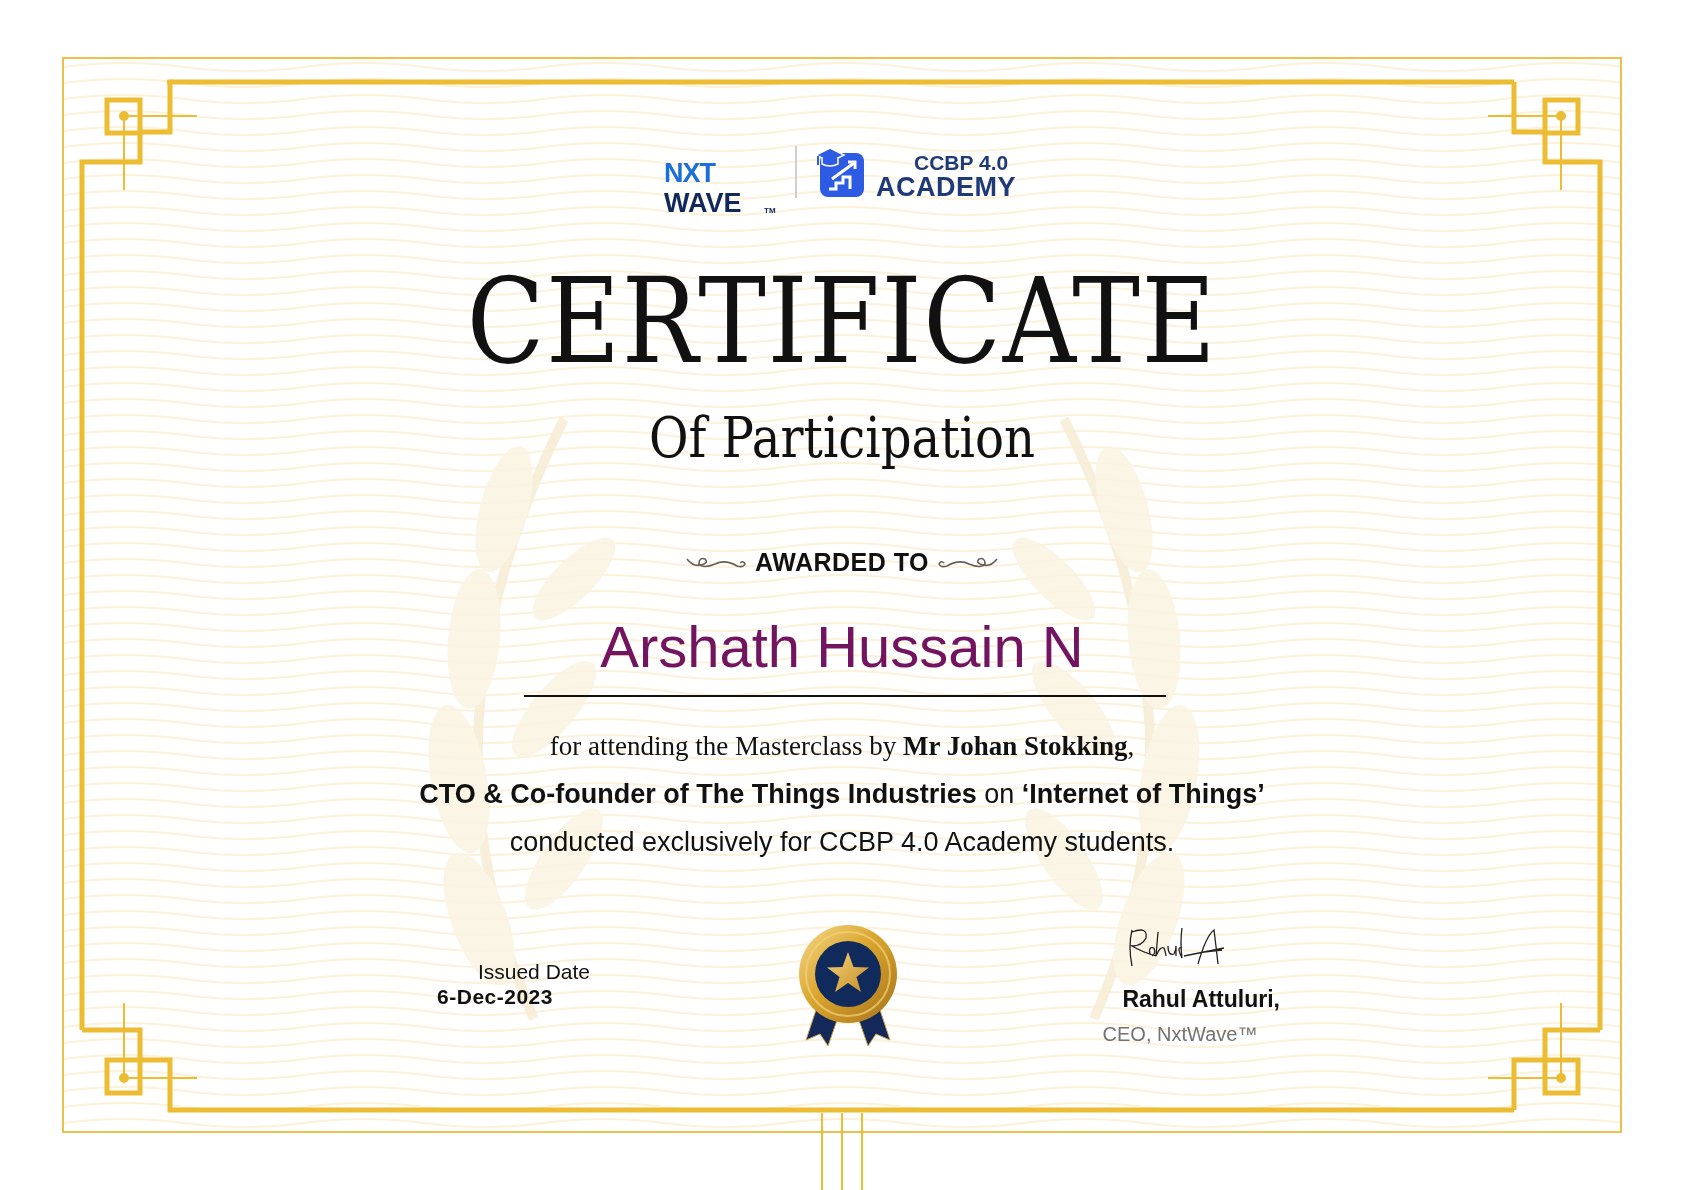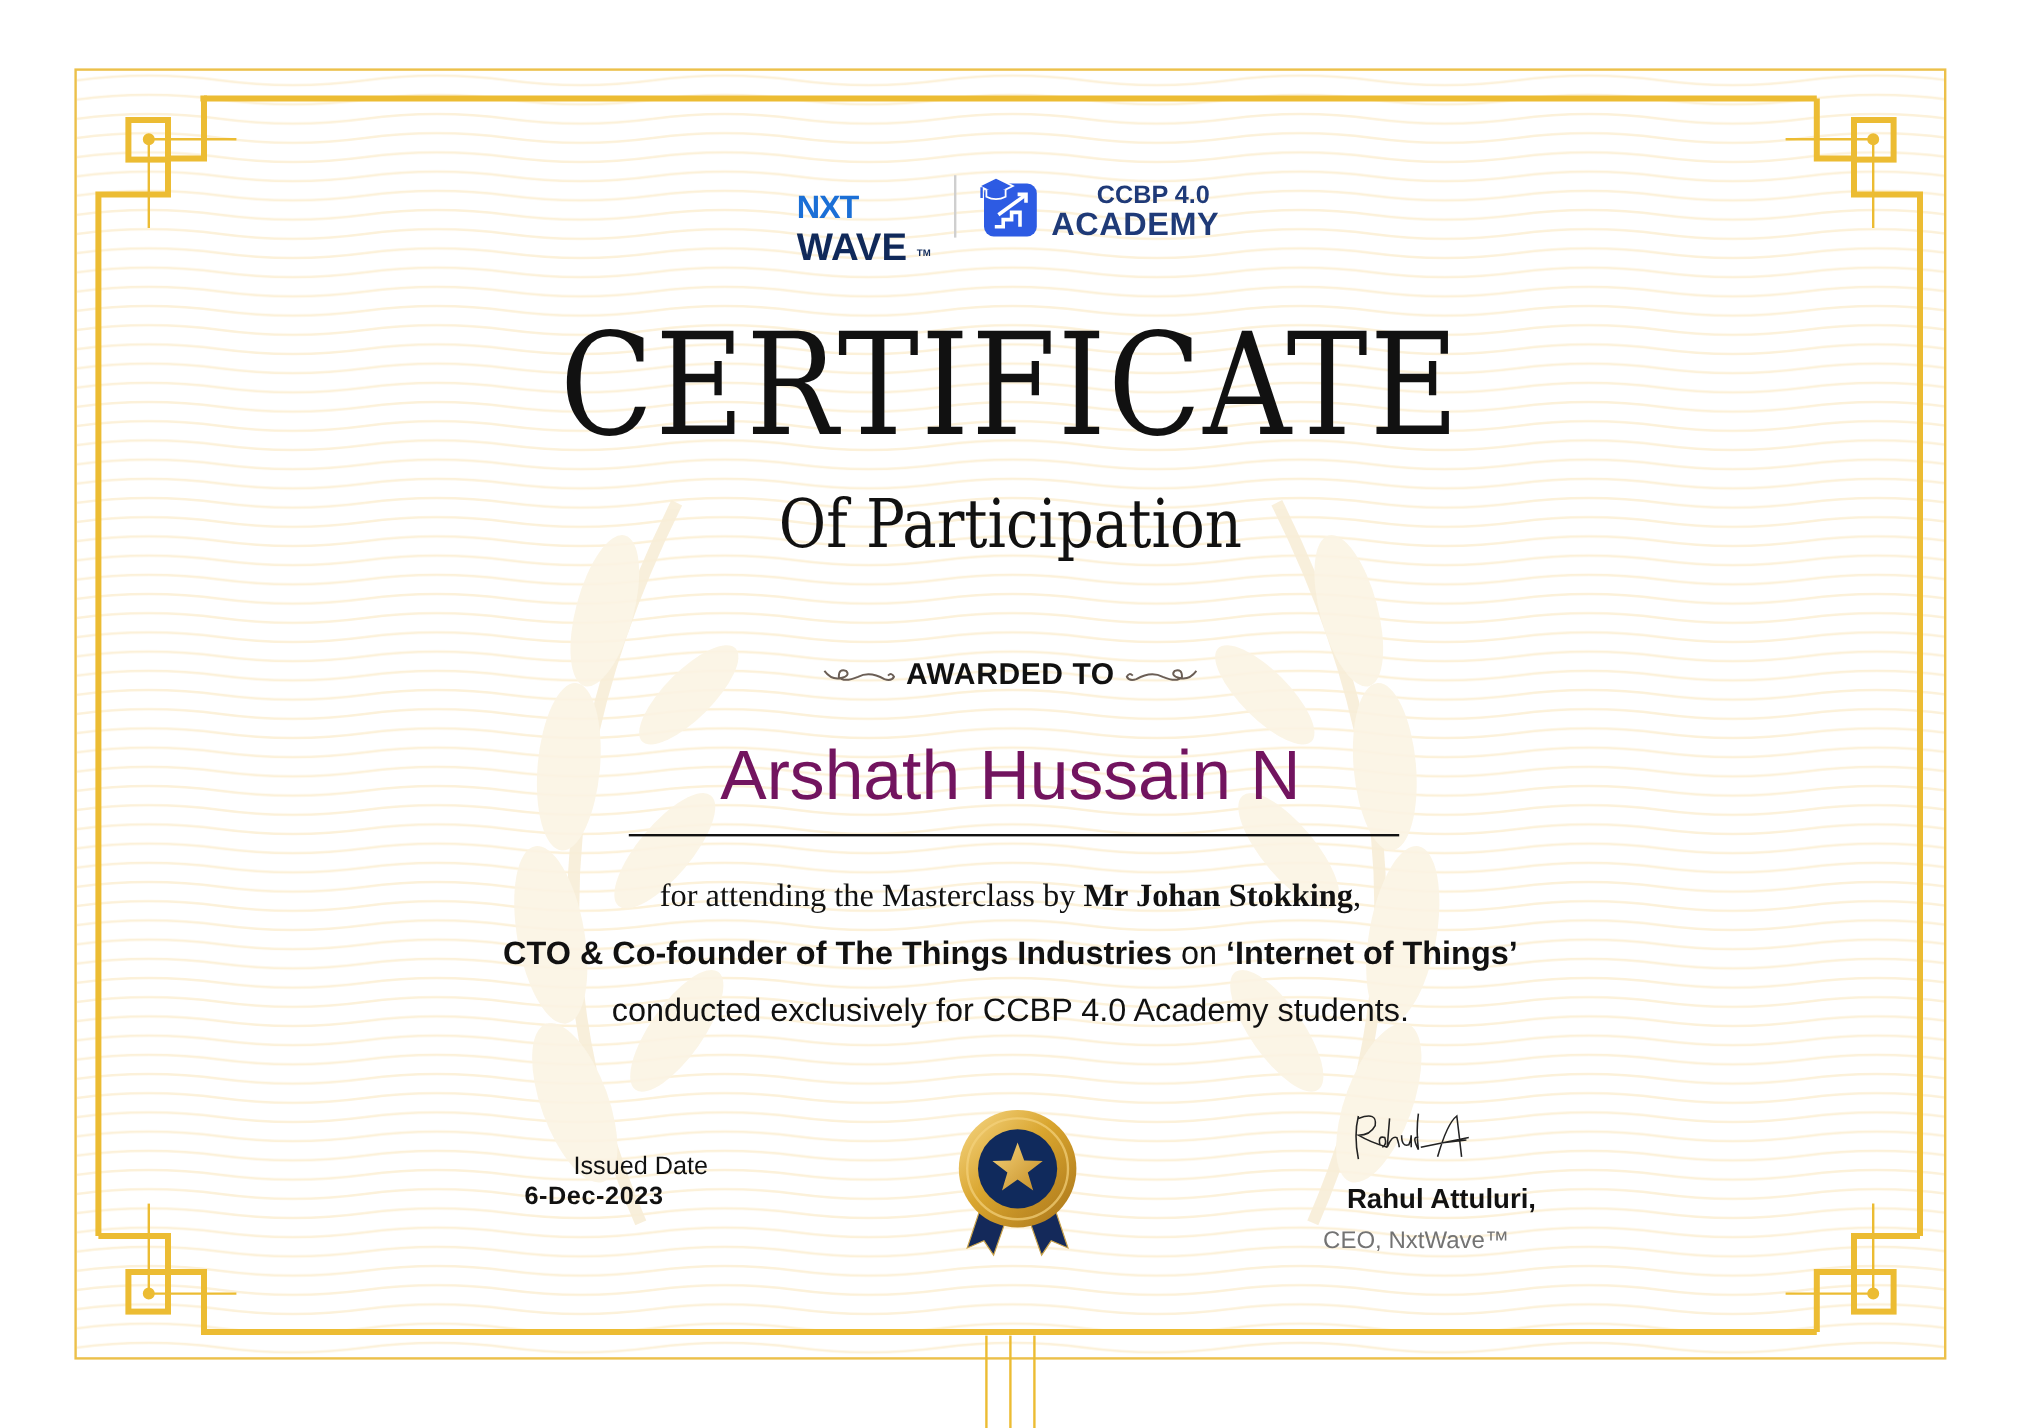--- a/index.html
+++ b/index.html
@@ -43,21 +43,21 @@
     .body-line {
       font-size: 27px; color: #111; line-height: 1;
     }
     .body-line b { font-weight: bold; }
     .issued-label { left: 400px; width: 190px; text-align: right; top: 960px; font-size: 21px; color: #111; }
     .issued-date { left: 400px; width: 190px; text-align: center; top: 985px; font-size: 21px; font-weight: bold; color: #111; letter-spacing: 0.5px; }
     .sig-name { left: 1080px; width: 200px; text-align: right; top: 986px; font-size: 23px; font-weight: bold; color: #111; }
     .sig-title { left: 1080px; width: 200px; text-align: center; top: 1023px; font-size: 20px; color: #737373; }
     .logo-nxt { left: 664px; top: 160px; width: 120px; height: 60px; }
     .nxt-top { position: absolute; left: 0; top: 0; font-size: 27px; font-weight: bold; color: #1b6fd6; letter-spacing: -1px; line-height: 1; }
-    .nxt-bottom { position: absolute; left: 0; top: 30px; font-size: 32px; font-weight: bold; color: #10295a; letter-spacing: 0px; line-height: 1; }
+    .nxt-bottom { position: absolute; left: 0; top: 30px; font-size: 27px; font-weight: bold; color: #10295a; letter-spacing: 0px; line-height: 1; }
     .nxt-tm { position: absolute; left: 100px; top: 46px; font-size: 8px; color: #10295a; font-weight: bold; }
     .logo-divider { left: 795px; top: 146px; width: 2px; height: 52px; background: #cfcfcf; }
     .ccbp-icon { left: 814px; top: 143px; width: 52px; height: 56px; }
     .ccbp-top { left: 914px; top: 152px; font-size: 21px; font-weight: bold; color: #1f3a78; line-height: 1; }
     .ccbp-bottom { left: 876px; top: 174px; font-size: 27px; font-weight: bold; color: #1f3a78; line-height: 1; letter-spacing: 0.5px; }
   </style>
 </head>
 <body>
 
 <div class="paper">

